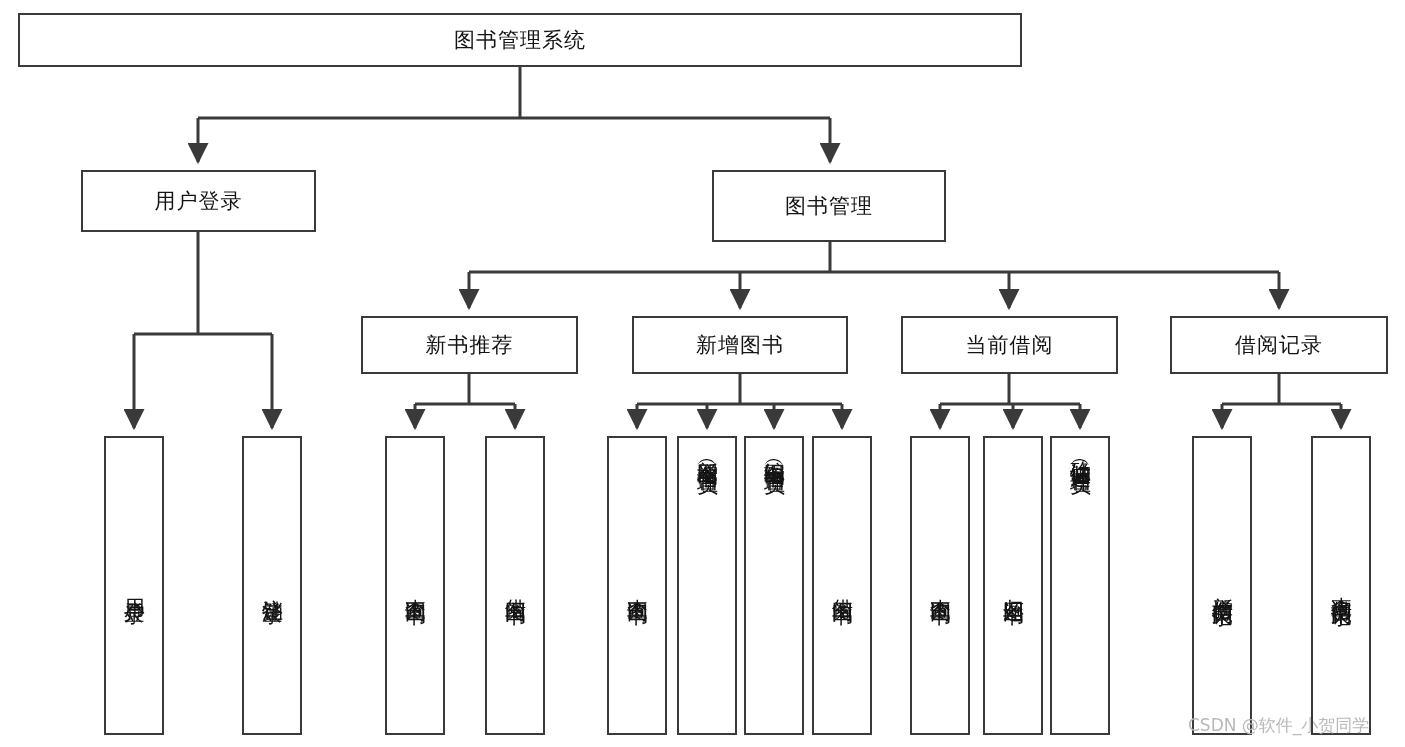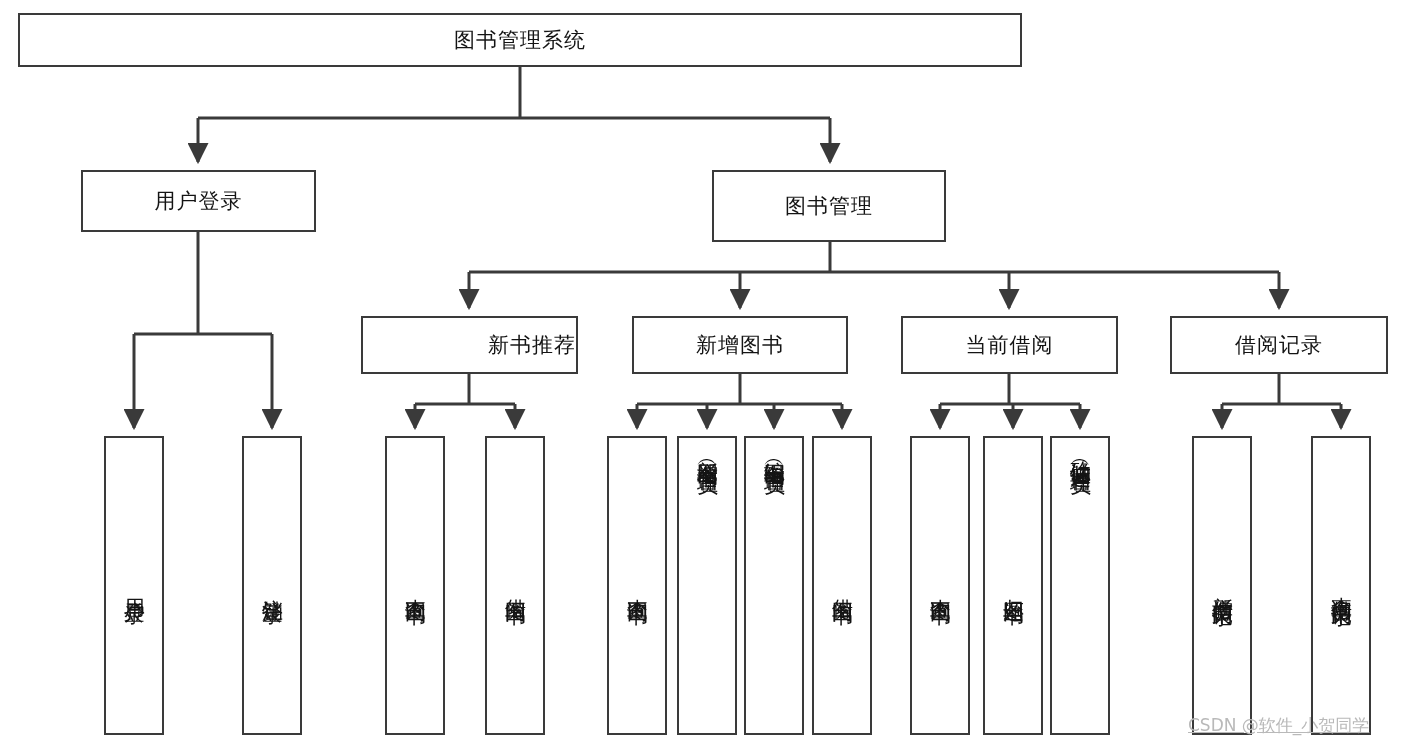--- a/index.html
+++ b/index.html
@@ -59,21 +59,20 @@
   }
   #watermark {
     position: absolute;
     left: 1188px;
     top: 714px;
     font-size: 17px;
     color: #b9b9b9;
     white-space: nowrap;
     z-index: 3;
     font-family: "DejaVu Sans", "Liberation Sans", sans-serif;
-    text-decoration: underline;
   }
 </style>
 </head>
 <body>
 
 <div id="stage">
 
   <svg id="connectors" viewBox="0 0 1405 747" xmlns="http://www.w3.org/2000/svg">
     <defs>
       <marker id="arrow" viewBox="0 0 10 10" refX="9" refY="5" markerWidth="7" markerHeight="7" orient="auto-start-reverse">
@@ -133,21 +132,21 @@
     <span class="label">图书管理系统</span>
   </div>
 
   <div class="node" style="left:81px; top:170px; width:235px; height:62px;">
     <span class="label">用户登录</span>
   </div>
   <div class="node" style="left:712px; top:170px; width:234px; height:72px;">
     <span class="label">图书管理</span>
   </div>
 
-  <div class="node" style="left:361px; top:316px; width:217px; height:58px;justify-content:flex-end;">
+  <div class="node" style="left:361px; top:316px; width:217px; height:58px;">
     <span class="label">新书推荐</span>
   </div>
   <div class="node" style="left:632px; top:316px; width:216px; height:58px;">
     <span class="label">新增图书</span>
   </div>
   <div class="node" style="left:901px; top:316px; width:217px; height:58px;">
     <span class="label">当前借阅</span>
   </div>
   <div class="node" style="left:1170px; top:316px; width:218px; height:58px;">
     <span class="label">借阅记录</span>

